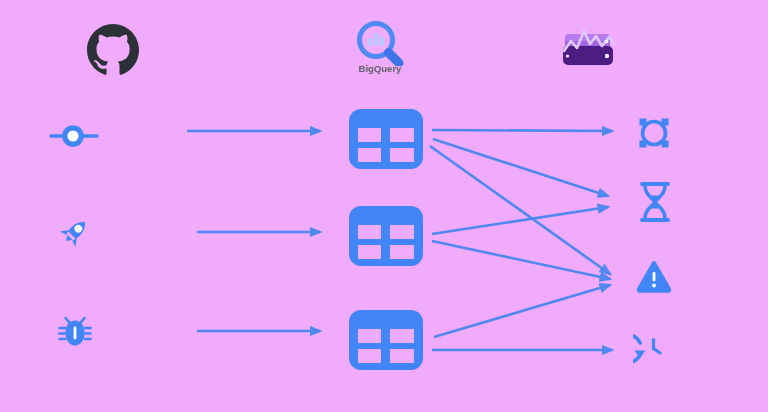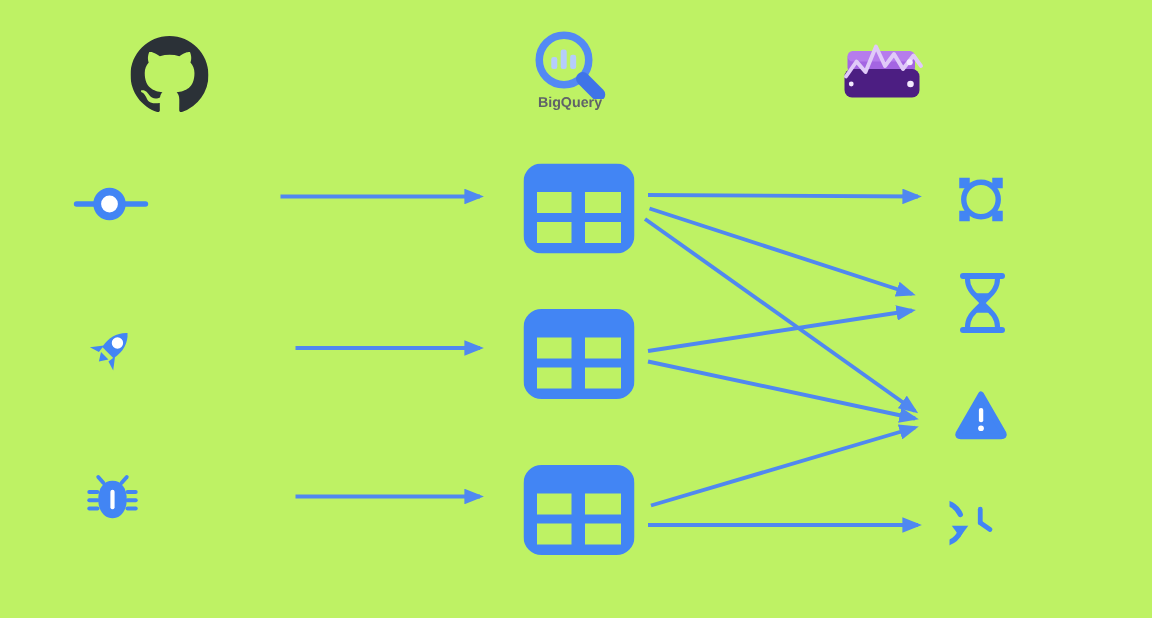--- a/index.html
+++ b/index.html
@@ -1,16 +1,16 @@
 <!DOCTYPE html>
 <html><head>
 <meta charset="utf-8">
 <style>
   html,body{margin:0;padding:0;background:#000;}
-  .canvas{position:relative;width:768px;height:412px;background:#bef264;overflow:hidden;
+  .canvas{position:relative;width:768px;height:412px;background:#f0abfc;overflow:hidden;
           font-family:"Liberation Sans",sans-serif;}
   .abs{position:absolute;}
   .bq-label{font-size:9.5px;font-weight:bold;color:#5f6368;text-align:center;width:80px;}
   .fk-label{font-size:31px;font-weight:bold;color:#2d2f36;letter-spacing:-1px;}
   svg{display:block;}
 </style>
 </head>
 <body>
 
 <div class="canvas">

